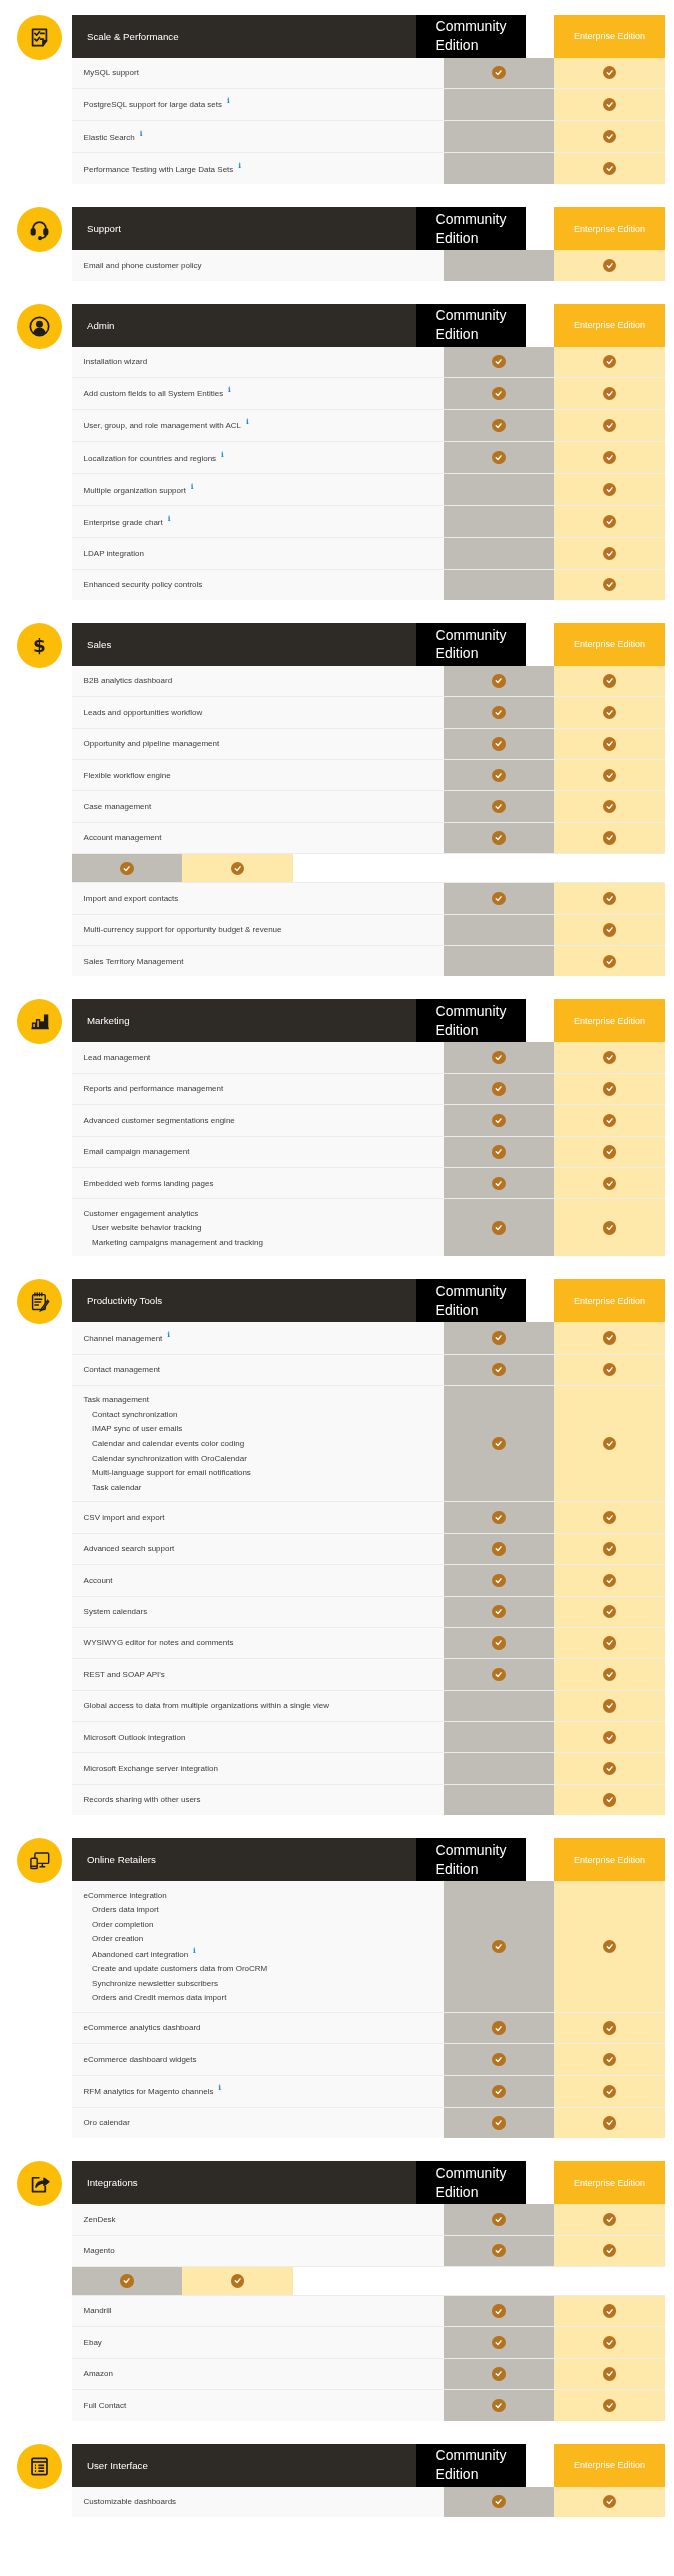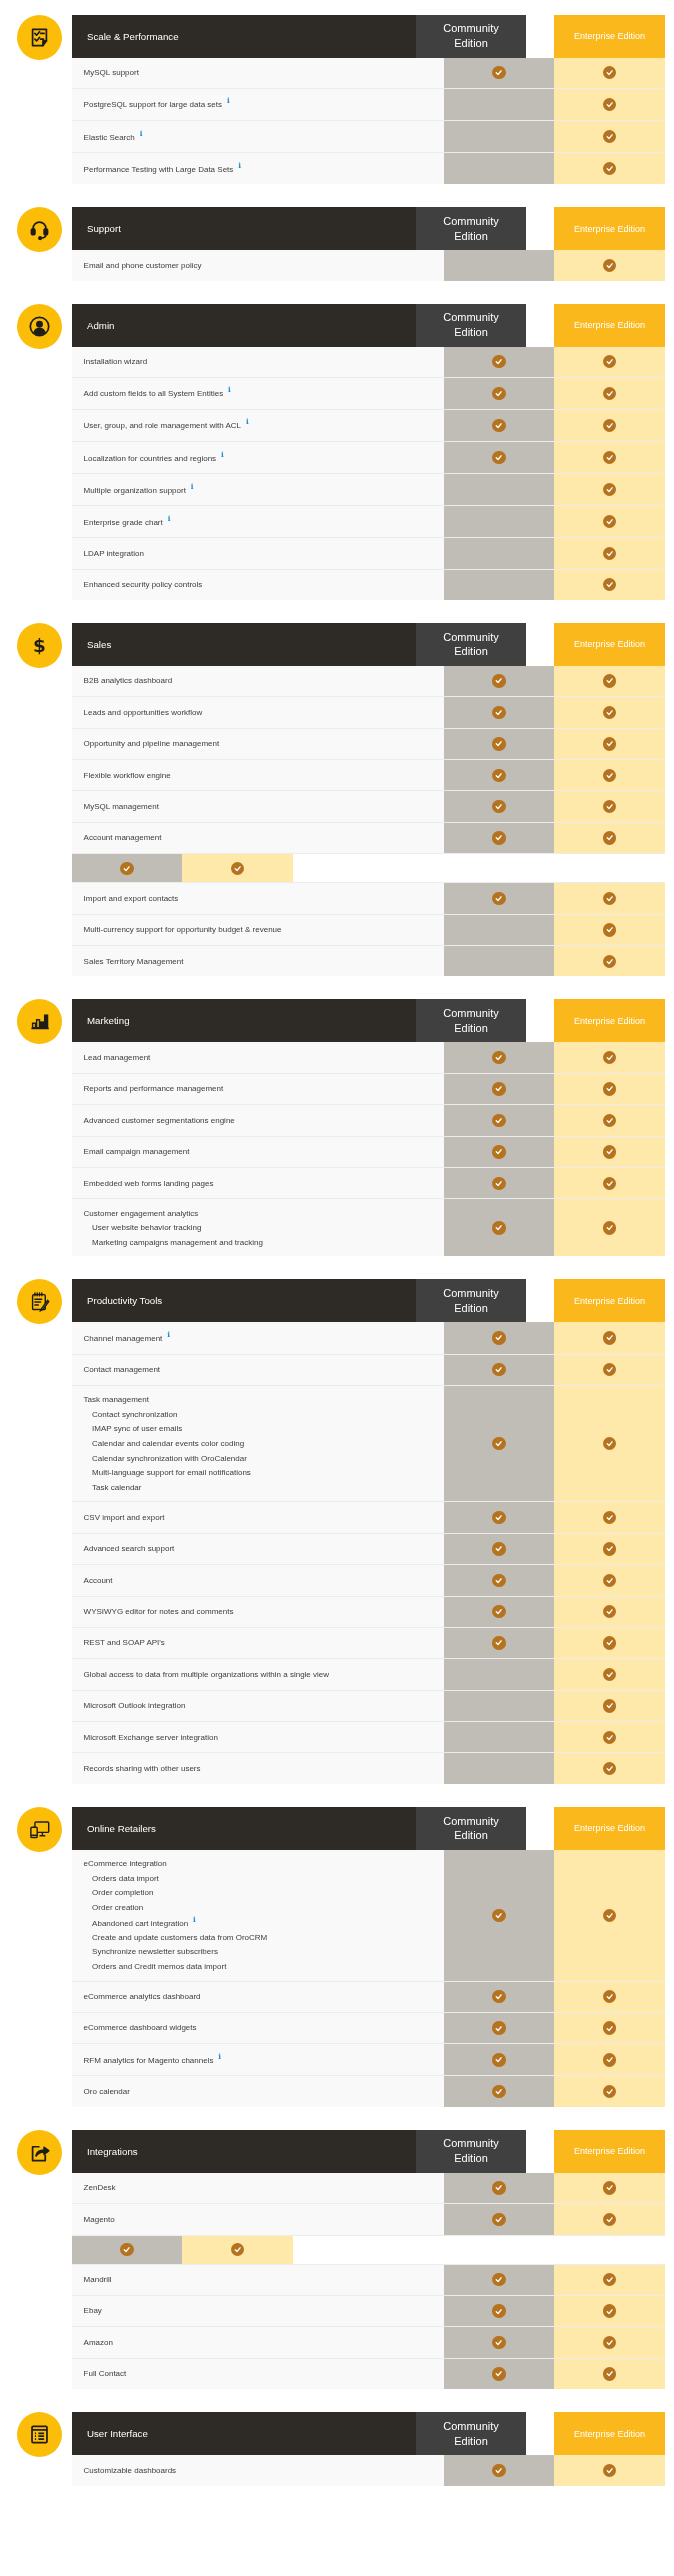--- a/index.html
+++ b/index.html
@@ -37,27 +37,26 @@
     flex: 1;
     background: #2e2b26;
     color: #ffffff;
     font-size: 9.7px;
     display: flex;
     align-items: center;
     padding-left: 15px;
   }
   .th-community {
     width: 110px;
-    background: #404040;
+    background: #000000;
     color: #ffffff;
-    font-size: 11px;
+    font-size: 14px;
     display: flex;
     align-items: center;
     justify-content: center;
-    text-align: center;
     line-height: 1.35;
     padding: 0 24px;
   }
   .th-enterprise {
     width: 111px;
     background: #fbb81c;
     color: #ffffff;
     font-size: 9px;
     display: flex;
     align-items: center;
@@ -461,21 +460,21 @@
           <div class="cell-enterprise">
             <span class="check">
               <svg viewBox="0 0 12 12">
                 <path d="M2 6.2 L5 9 L10 3" fill="none" stroke="#fff" stroke-width="2.2" stroke-linecap="round" stroke-linejoin="round"></path>
               </svg>
             </span>
           </div>
         </div>
         <div class="row">
           <div class="cell-feature">
-            <div class="main-label-wrap"><span class="main-label">MySQL management</span></div>
+            <div class="main-label-wrap"><span class="main-label">Case management</span></div>
           </div>
           <div class="cell-community">
             <span class="check">
               <svg viewBox="0 0 12 12">
                 <path d="M2 6.2 L5 9 L10 3" fill="none" stroke="#fff" stroke-width="2.2" stroke-linecap="round" stroke-linejoin="round"></path>
               </svg>
             </span>
           </div>
           <div class="cell-enterprise">
             <span class="check">
@@ -831,20 +830,39 @@
           <div class="cell-enterprise">
             <span class="check">
               <svg viewBox="0 0 12 12">
                 <path d="M2 6.2 L5 9 L10 3" fill="none" stroke="#fff" stroke-width="2.2" stroke-linecap="round" stroke-linejoin="round"></path>
               </svg>
             </span>
           </div>
         </div>
         <div class="row">
           <div class="cell-feature">
+            <div class="main-label-wrap"><span class="main-label">System calendars</span></div>
+          </div>
+          <div class="cell-community">
+            <span class="check">
+              <svg viewBox="0 0 12 12">
+                <path d="M2 6.2 L5 9 L10 3" fill="none" stroke="#fff" stroke-width="2.2" stroke-linecap="round" stroke-linejoin="round"></path>
+              </svg>
+            </span>
+          </div>
+          <div class="cell-enterprise">
+            <span class="check">
+              <svg viewBox="0 0 12 12">
+                <path d="M2 6.2 L5 9 L10 3" fill="none" stroke="#fff" stroke-width="2.2" stroke-linecap="round" stroke-linejoin="round"></path>
+              </svg>
+            </span>
+          </div>
+        </div>
+        <div class="row">
+          <div class="cell-feature">
             <div class="main-label-wrap"><span class="main-label">WYSIWYG editor for notes and comments</span></div>
           </div>
           <div class="cell-community">
             <span class="check">
               <svg viewBox="0 0 12 12">
                 <path d="M2 6.2 L5 9 L10 3" fill="none" stroke="#fff" stroke-width="2.2" stroke-linecap="round" stroke-linejoin="round"></path>
               </svg>
             </span>
           </div>
           <div class="cell-enterprise">

